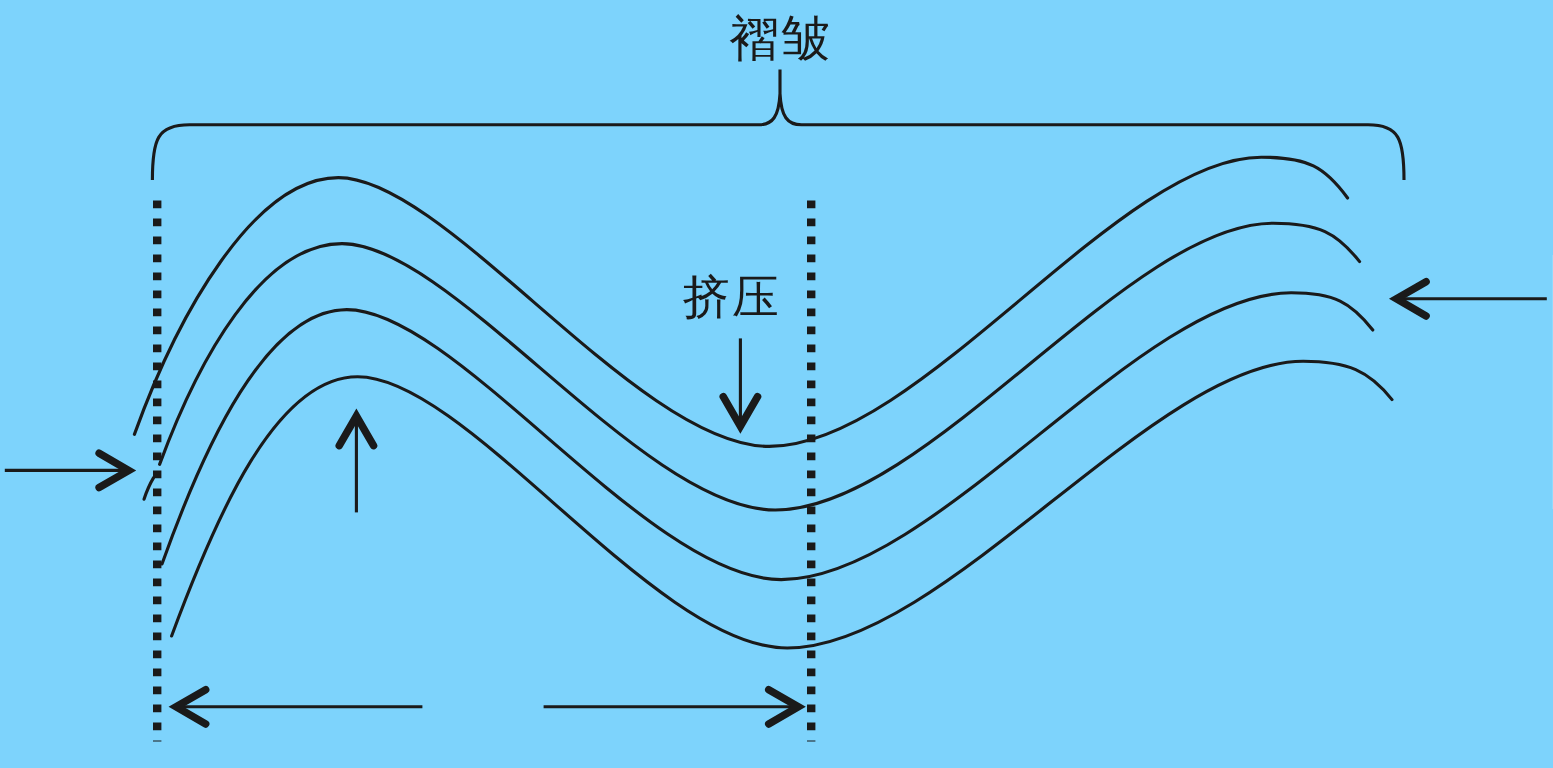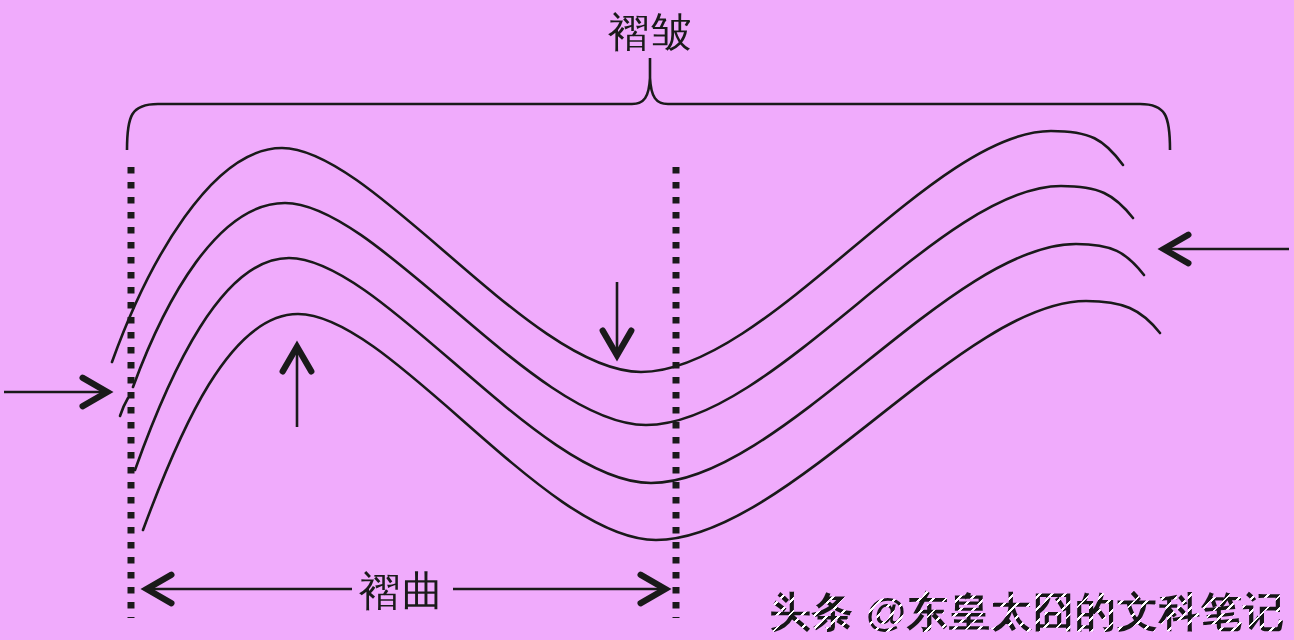--- a/index.html
+++ b/index.html
@@ -3,21 +3,21 @@
 <meta charset="utf-8">
 <style>
   html,body{margin:0;padding:0;}
   body{
     font-family:"Liberation Sans", sans-serif;
     background:#ffffff;
   }
   .stage{
     position:relative;
     width:1294px;height:640px;
-    background:#f0abfc;
+    background:#7dd3fc;
     overflow:hidden;
   }
   .stage svg{position:absolute;left:0;top:0;}
   .lbl{
     position:absolute;
     color:#1a1a1a;
     text-align:center;
     white-space:nowrap;
     line-height:1;
     letter-spacing:2px;
@@ -74,15 +74,14 @@
 
     <line x1="617" y1="282" x2="617" y2="354" stroke="#1a1a1a" stroke-width="2.6" marker-end="url(#arrow)"></line>
 
     <line x1="297" y1="427" x2="297" y2="348" stroke="#1a1a1a" stroke-width="2.6" marker-end="url(#arrow)"></line>
 
     <line x1="352" y1="589" x2="148" y2="589" stroke="#1a1a1a" stroke-width="2.6" marker-end="url(#arrow)"></line>
     <line x1="453" y1="589" x2="664" y2="589" stroke="#1a1a1a" stroke-width="2.6" marker-end="url(#arrow)"></line>
   </svg>
 
   <div class="lbl lbl-title">褶皱</div>
-  <div class="lbl lbl-fold">褶曲</div>
-  <div class="watermark">头条 @东皇太囧的文科笔记</div>
+  <div class="lbl lbl-squeeze">挤压</div>
 </div>
 
 </body></html>

